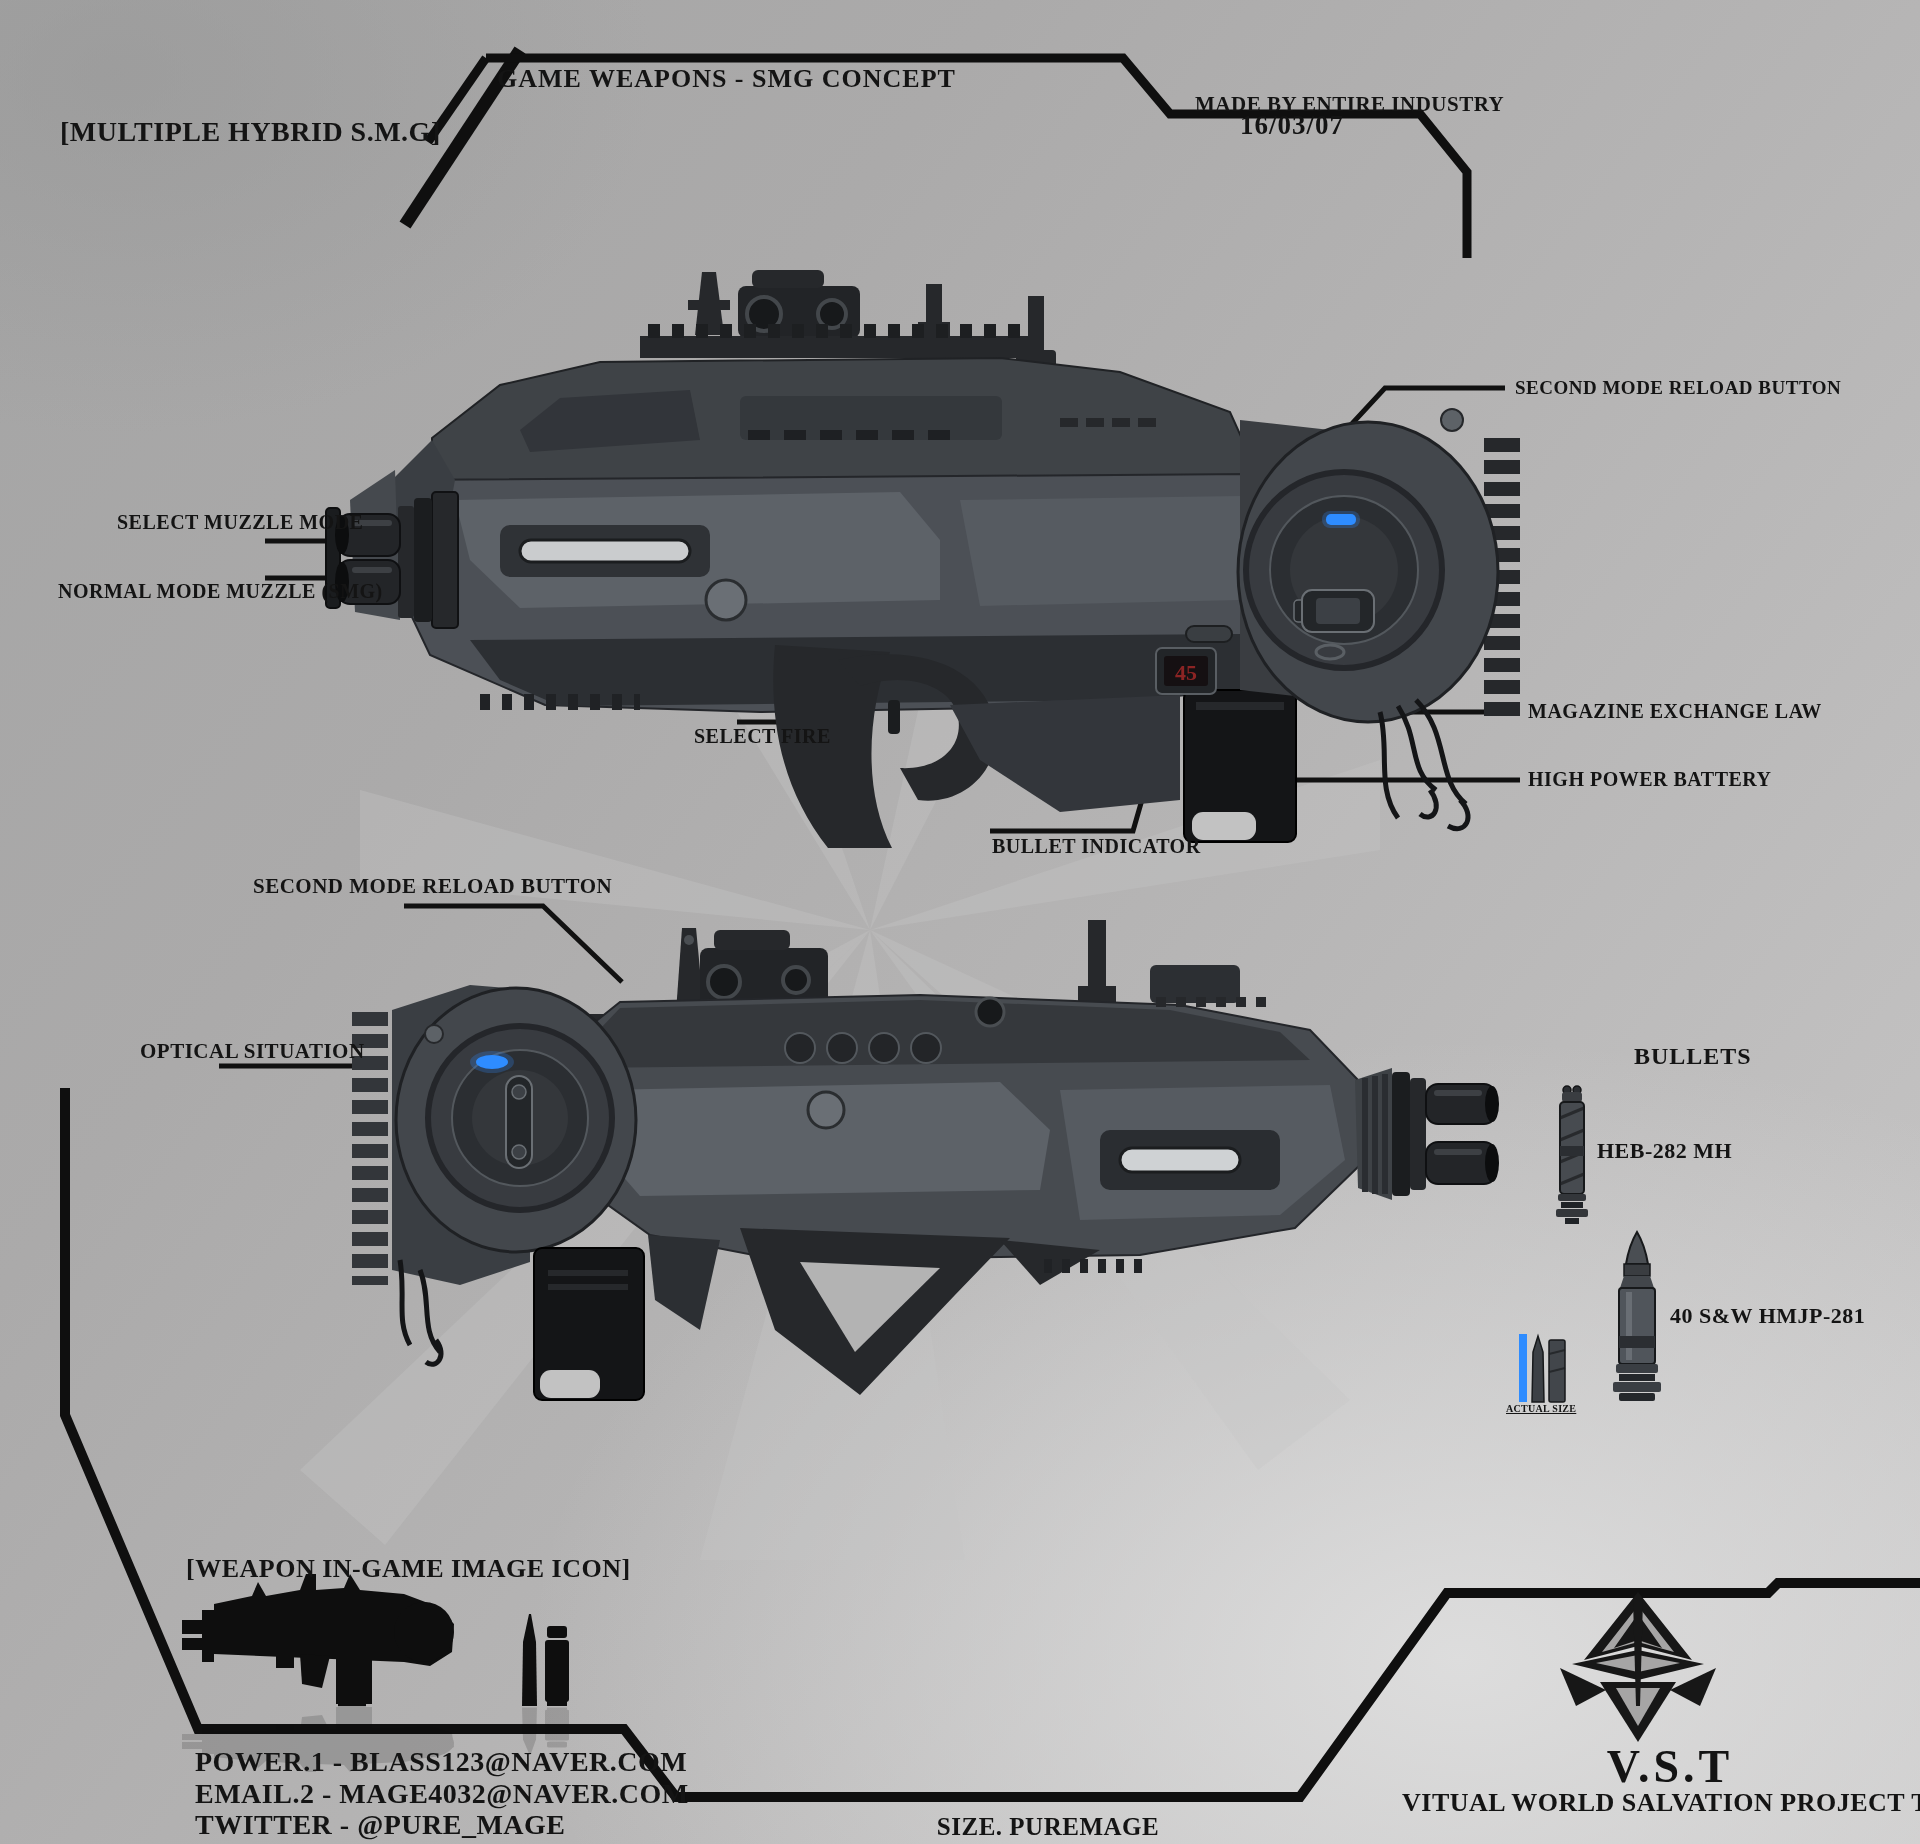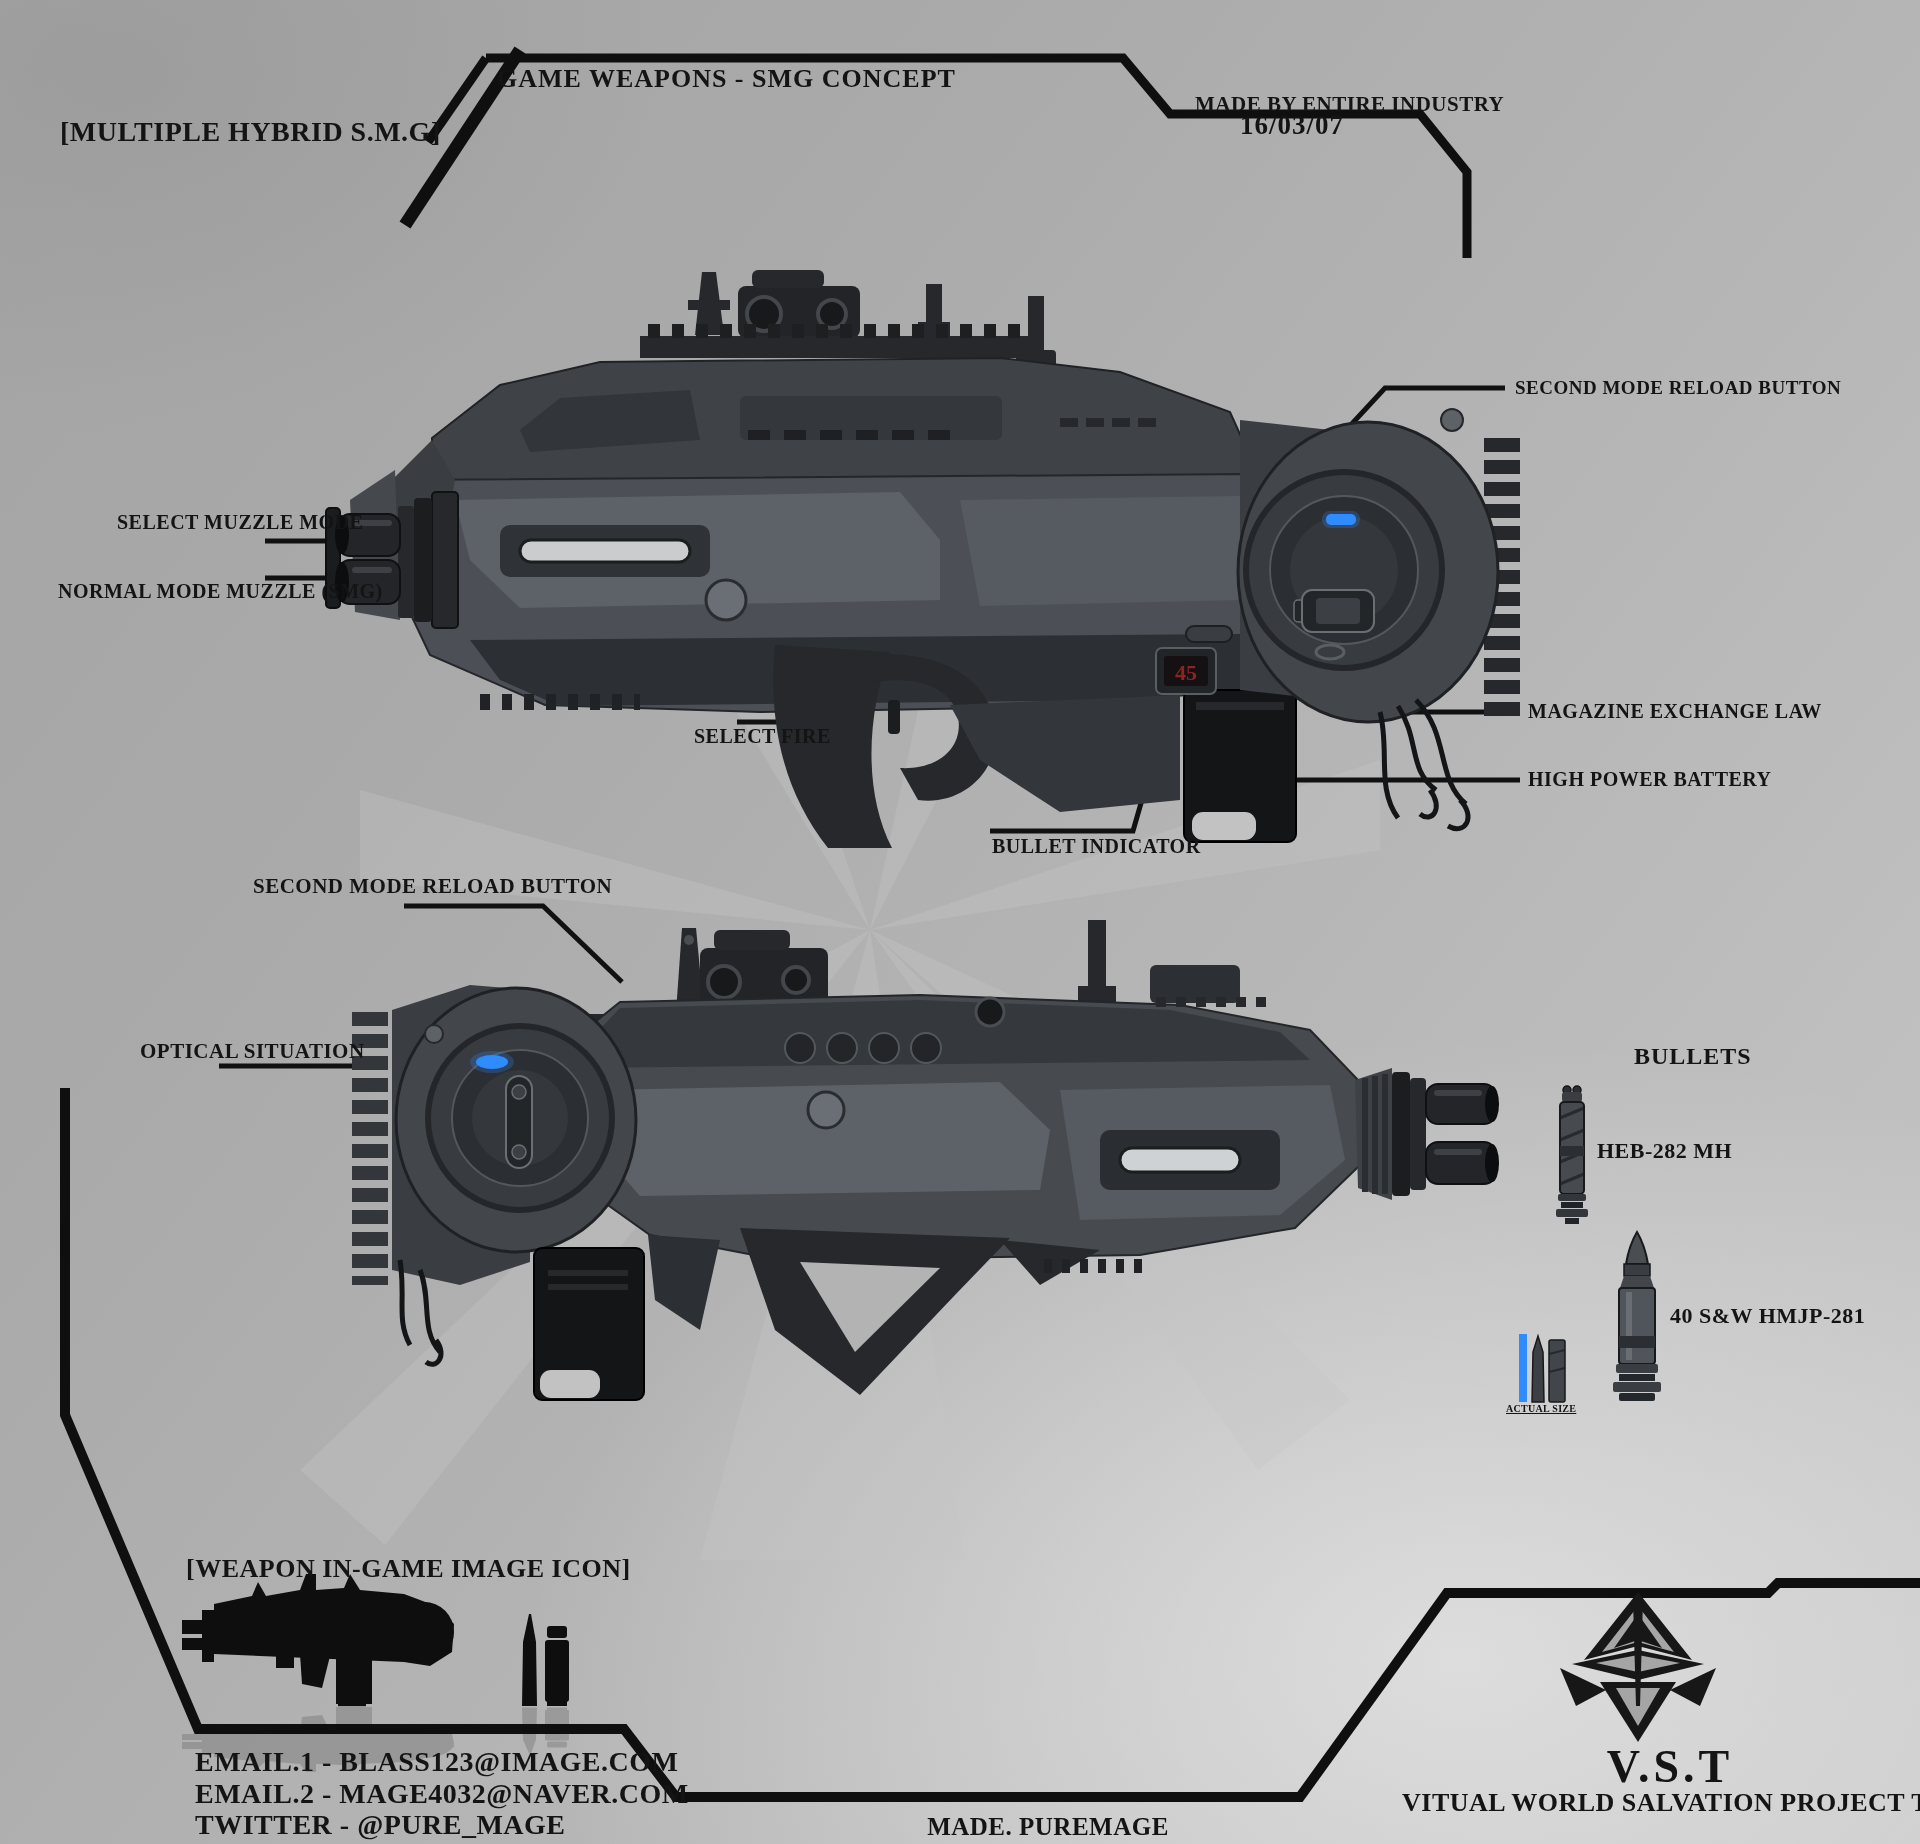--- a/index.html
+++ b/index.html
@@ -327,21 +327,21 @@
 
 <div class="lbl callout" style="left:253px;top:876px;font-size:21px;">SECOND MODE RELOAD BUTTON</div>
 <div class="lbl callout" style="left:140px;top:1041px;font-size:21px;">OPTICAL SITUATION</div>
 
 <div class="lbl bullets-title" style="left:1634px;top:1044px;">BULLETS</div>
 <div class="lbl bullet-name" style="left:1597px;top:1140px;">HEB-282 MH</div>
 <div class="lbl bullet-name" style="left:1670px;top:1305px;">40 S&amp;W HMJP-281</div>
 <div class="lbl tiny" style="left:1506px;top:1404px;">ACTUAL SIZE</div>
 
 <div class="lbl icon-title" style="left:186px;top:1556px;">[WEAPON IN-GAME IMAGE ICON]</div>
-<div class="lbl contact" style="left:195px;top:1748px;">EMAIL.1 - BLASS123@IMAGE.COM</div>
+<div class="lbl contact" style="left:195px;top:1748px;">POWER.1 - BLASS123@NAVER.COM</div>
 <div class="lbl contact" style="left:195px;top:1780px;">EMAIL.2 - MAGE4032@NAVER.COM</div>
 <div class="lbl contact" style="left:195px;top:1811px;">TWITTER - @PURE_MAGE</div>
 
-<div class="lbl made center" style="left:866px;top:1814px;width:300px;">MADE. PUREMAGE</div>
+<div class="lbl made center" style="left:866px;top:1814px;width:300px;">SIZE. PUREMAGE</div>
 <div class="lbl team-abbr center" style="left:1488px;top:1744px;width:300px;">V.S.T</div>
 <div class="lbl team-name center" style="left:1370px;top:1790px;width:536px;">VITUAL WORLD SALVATION PROJECT TEAM</div>
 
 </div>
 
 </body></html>

